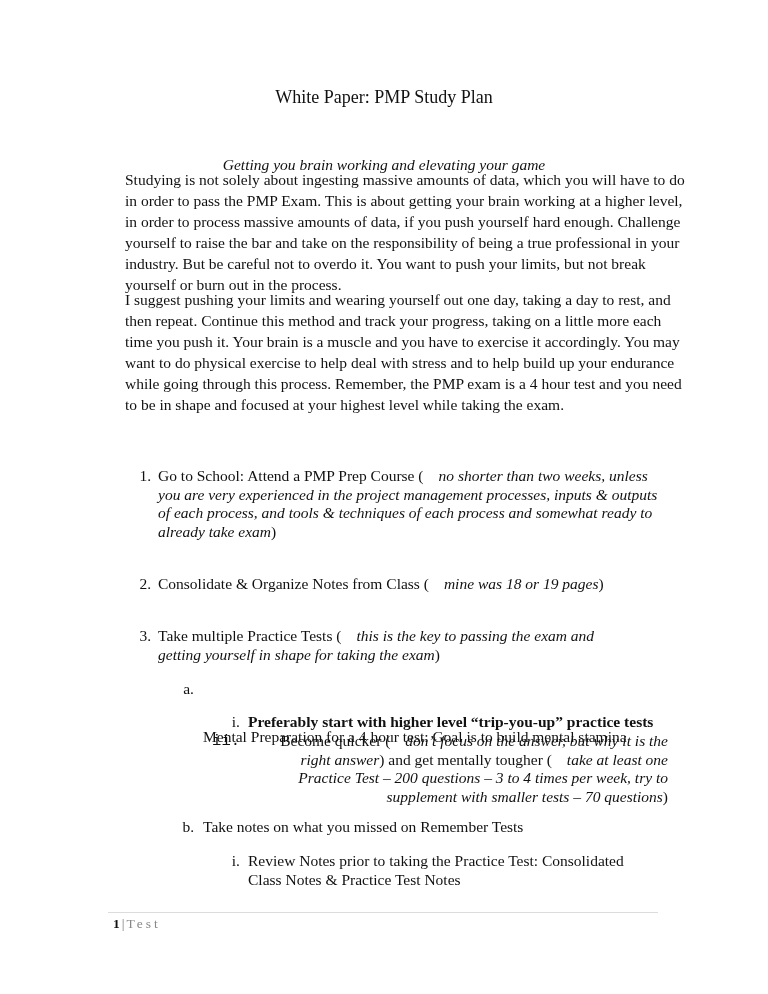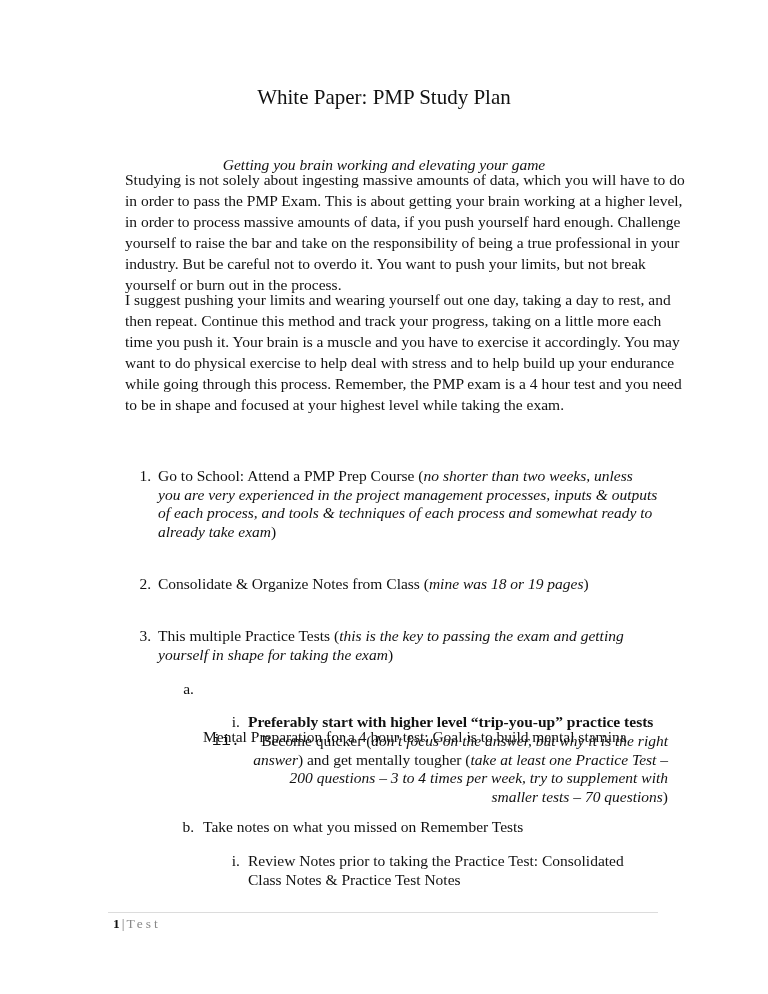--- a/index.html
+++ b/index.html
@@ -1,30 +1,30 @@
 <!DOCTYPE html>
 <html><head>
 <meta charset="utf-8">
 <style>
   html, body { margin: 0; padding: 0; background: #ffffff; }
   body { width: 768px; height: 994px; position: relative; overflow: hidden;
          font-family: "Liberation Serif", "DejaVu Serif", serif; color: #111; }
   .page { position: absolute; left: 0; top: 0; width: 768px; height: 994px; background: #fff; }
   .title { position: absolute; left: 0; width: 768px; top: 88px; text-align: center;
-           font-size: 21px; line-height: 19px; }
+           font-size: 18px; line-height: 19px; }
   .subtitle { position: absolute; left: 0; width: 768px; top: 107px; text-align: center;
               font-size: 15.5px; line-height: 19px; font-style: italic; margin-top: 48px; }
   .para { position: absolute; left: 113px; width: 560px; font-size: 15.5px; line-height: 21px; margin: 12px; }
   .p1 { top: 157px; }
   .p2 { top: 277px; }
   .p3 { top: 397px; }
   .item { position: absolute; font-size: 15.5px; line-height: 18.6px; }
   .num { position: absolute; text-align: right; }
   .txt { position: absolute; }
-  .it { font-style: italic; }
+  .it { font-style: italic; margin-left: 15px; }
   .footer-rule { position: absolute; left: 108px; width: 550px; top: 912px; height: 1px; background: #dcdcdc; }
   .footer { position: absolute; left: 113px; top: 915px; font-size: 13.5px; line-height: 18px; }
   .footer .pg { font-weight: bold; color: #111; }
   .footer .sep { color: #777; margin: 0 2px; }
   .footer .pl { color: #888; letter-spacing: 3px; }
 </style>
 </head>
 <body>
 
 <div class="page">
@@ -45,21 +45,21 @@
   <div class="item" style="left:0;top:575px;width:768px;">
     <span class="num" style="left:120px;width:31px;">2.</span>
     <span class="txt" style="left:158px;width:500px;">
       <span>Consolidate &amp; Organize Notes from Class (</span><span class="it">mine was 18 or 19 pages</span><span>)</span>
     </span>
   </div>
 
   <div class="item" style="left:0;top:627px;width:768px;">
     <span class="num" style="left:120px;width:31px;">3.</span>
     <span class="txt" style="left:158px;width:470px;">
-      <span>This multiple Practice Tests (</span><span class="it">this is the key to passing the exam and getting yourself in shape for taking the exam</span><span>)</span>
+      <span>Take multiple Practice Tests (</span><span class="it">this is the key to passing the exam and getting yourself in shape for taking the exam</span><span>)</span>
     </span>
   </div>
 
   <div class="item" style="left:0;top:680px;width:768px;">
     <span class="num" style="left:170px;width:24px;">a.</span>
     <span class="txt" style="left:203px;width:460px;margin-top:48px;">Mental Preparation for a 4 hour test: Goal is to build mental stamina</span>
   </div>
 
   <div class="item" style="left:0;top:713px;width:768px;">
     <span class="num" style="left:210px;width:30px;">i.</span>

